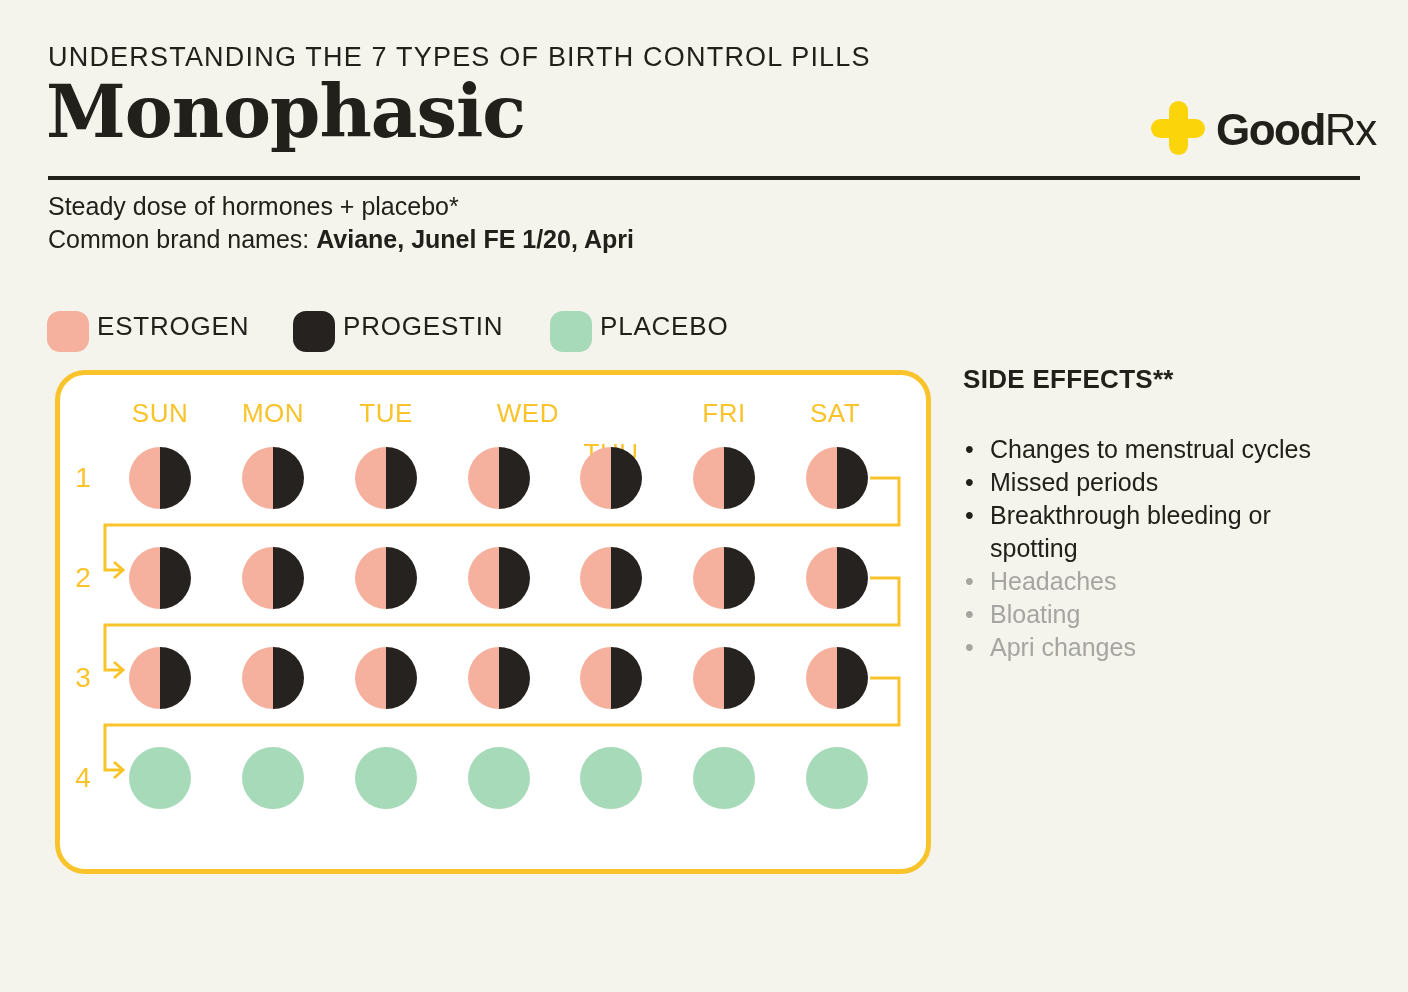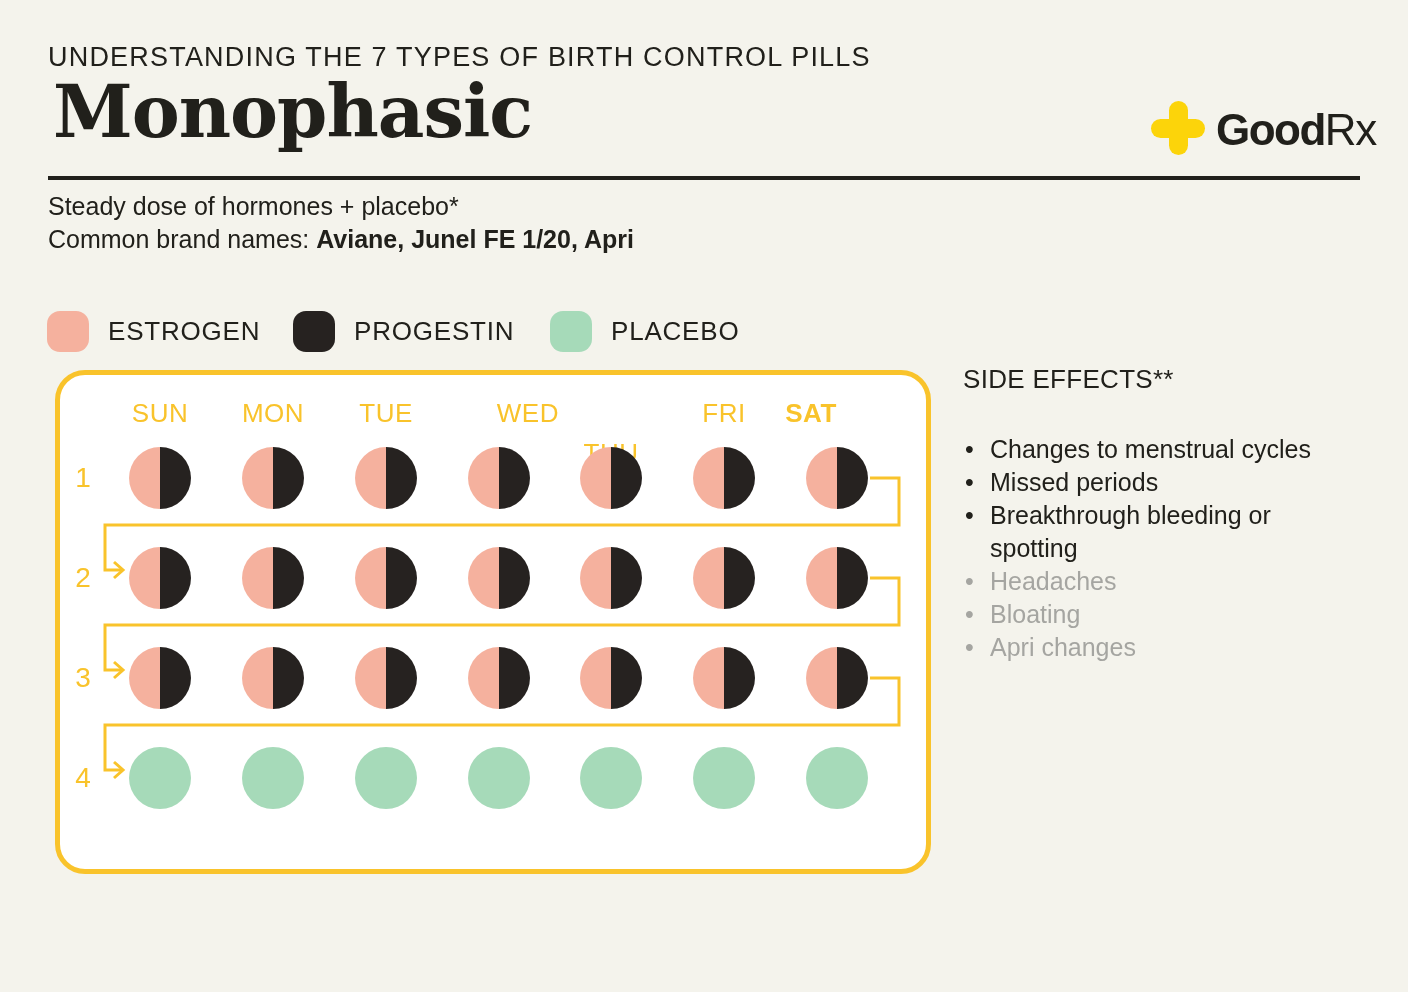--- a/index.html
+++ b/index.html
@@ -10,40 +10,40 @@
     height: 992px;
     background: var(--bg, #F4F3EC);
     overflow: hidden;
     color: var(--ink, #21201B);
   }
   .kicker {
     position: absolute; left: 48px; top: 42px;
     font-size: 27px; letter-spacing: 1.2px; font-weight: 400;
   }
   .title {
-    position: absolute; left: 53px; top: 76px;
+    position: absolute; left: 46px; top: 76px;
     font-family: "DejaVu Serif", serif;
     font-size: 72px; font-weight: 700; line-height: 1; letter-spacing: -1px;
     margin: 0;
   }
   .logo {
     position: absolute; left: 1150px; top: 100px;
     display: flex; align-items: center; gap: 10px; height: 60px;
   }
   .logo-text { font-size: 44px; letter-spacing: -1.5px; }
   .logo-text .bold { font-weight: 700; }
   .logo-text .light { font-weight: 400; }
   .divider {
     position: absolute; left: 48px; top: 176px; width: 1312px; height: 4px;
     background: var(--ink, #21201B);
   }
   .summary { position: absolute; left: 48px; top: 190px; font-size: 25px; line-height: 33px; }
   .summary p { margin: 0; }
   .summary b { font-weight: 700; }
-  .legend-item { position: absolute; top: 311px; display: flex; align-items: center; gap: 19px; }
+  .legend-item { position: absolute; top: 311px; display: flex; gap: 8px; }
   .legend-swatch { width: 42px; height: 41px; border-radius: 13px; }
   .legend-label { font-size: 26px; letter-spacing: 0.8px; }
   .card { position: absolute; left: 55px; top: 370px; width: 876px; height: 504px; }
   .card-border {
     position: absolute; inset: 0; background: var(--cardbg, #fff);
     border: 5px solid var(--accent, #F9C32B); border-radius: 30px;
   }
   .day-label {
     position: absolute; top: 28px; width: 120px; margin-left: -60px;
     text-align: center; font-size: 26px; letter-spacing: 0.5px;
@@ -55,21 +55,21 @@
   }
   .pill {
     position: absolute; width: 62px; height: 62px; border-radius: 50%;
     margin-left: -31px; margin-top: -31px;
   }
   .pill-combo { background: linear-gradient(90deg, var(--estrogen) 0 50%, var(--progestin) 50% 100%); }
   .pill-placebo { background: var(--placebo); }
   .connectors { position: absolute; inset: 0; pointer-events: none; }
   .connectors path { stroke: var(--accent, #F9C32B); stroke-width: 3; fill: none; }
   .side-effects { position: absolute; left: 963px; top: 364px; width: 402px; }
-  .se-heading { font-size: 26px; font-weight: 400; letter-spacing: 0.3px; margin: 0 0 38px 0; }
+  .se-heading { font-size: 26px; font-weight: 700; letter-spacing: 0.3px; margin: 0 0 38px 0; }
   .se-list { list-style: none; margin: 0; padding: 0; font-size: 25px; line-height: 33px; }
   .se-list li { position: relative; padding-left: 27px; }
   .se-list li::before { content: "\2022"; position: absolute; left: 2px; }
   .se-list li.muted { color: var(--gray, #A5A5A1); }
   .se-list li.muted:first-of-type { margin-top: 3px; }
   .footnotes { position: absolute; left: 48px; top: 905px; font-size: 23px; line-height: 32px; }
   .footnotes p { margin: 0; }
 </style>
 </head>
 <body>
@@ -121,21 +121,21 @@
       <path d="M815 308 H844 V355 H50 V400 H66"></path>
       <path d="M59 392 L68 400 L59 408"></path>
     </svg>
     <div id="day-headers">
         <span class="day-label" style="left: 105px;">SUN</span>
         <span class="day-label" style="left: 218px;">MON</span>
         <span class="day-label" style="left: 331px;">TUE</span>
         <span class="day-label" style="left: 444px; text-align: right;">WED</span>
         <span class="day-label" style="left: 556px; margin-top: 40px;">THU</span>
         <span class="day-label" style="left: 669px;">FRI</span>
-        <span class="day-label" style="left: 756px; font-weight: bold;">SAT</span>
+        <span class="day-label" style="left: 780px;">SAT</span>
       </div>
     <div id="pill-grid">
         <span class="row-num" style="left: 28px; top: 108px;">1</span>
         <span class="pill pill-combo" style="left: 105px; top: 108px;"></span>
         <span class="pill pill-combo" style="left: 218px; top: 108px;"></span>
         <span class="pill pill-combo" style="left: 331px; top: 108px;"></span>
         <span class="pill pill-combo" style="left: 444px; top: 108px;"></span>
         <span class="pill pill-combo" style="left: 556px; top: 108px;"></span>
         <span class="pill pill-combo" style="left: 669px; top: 108px;"></span>
         <span class="pill pill-combo" style="left: 782px; top: 108px;"></span>

